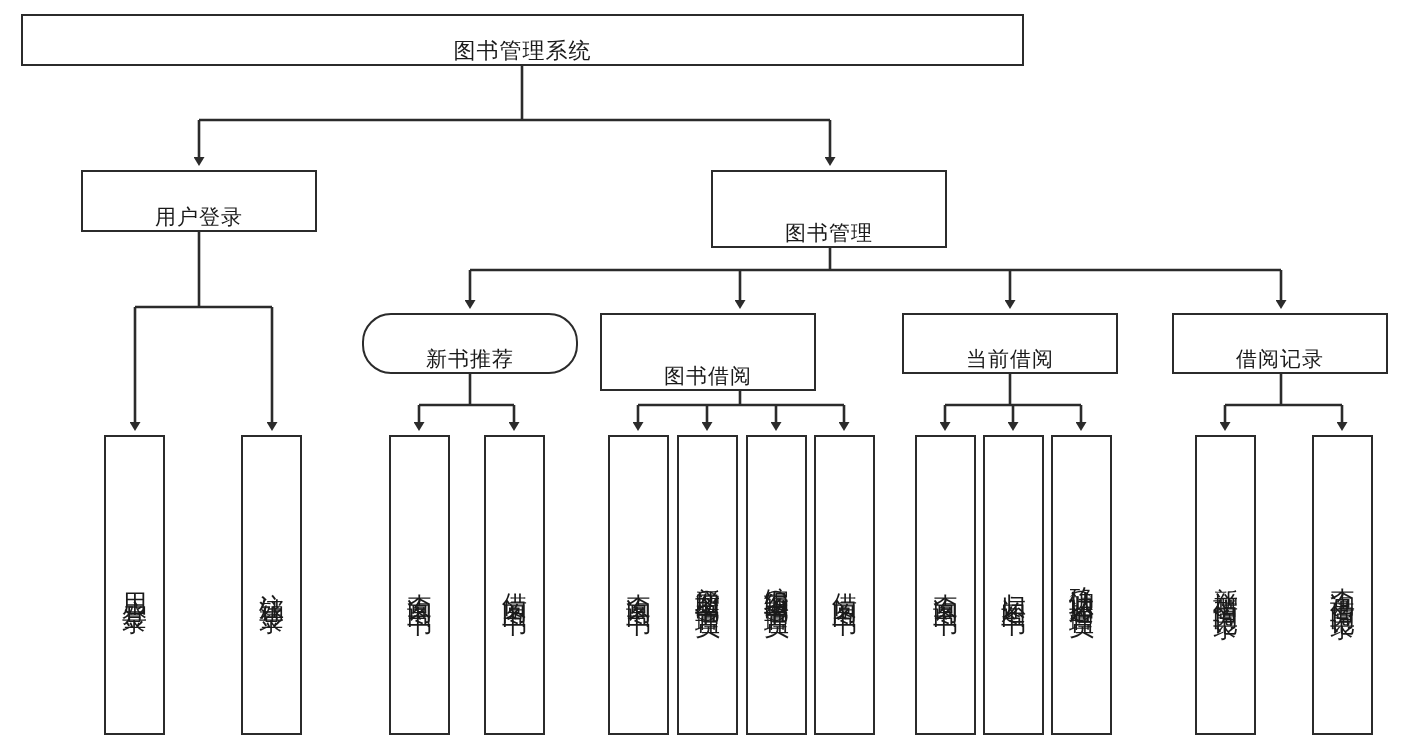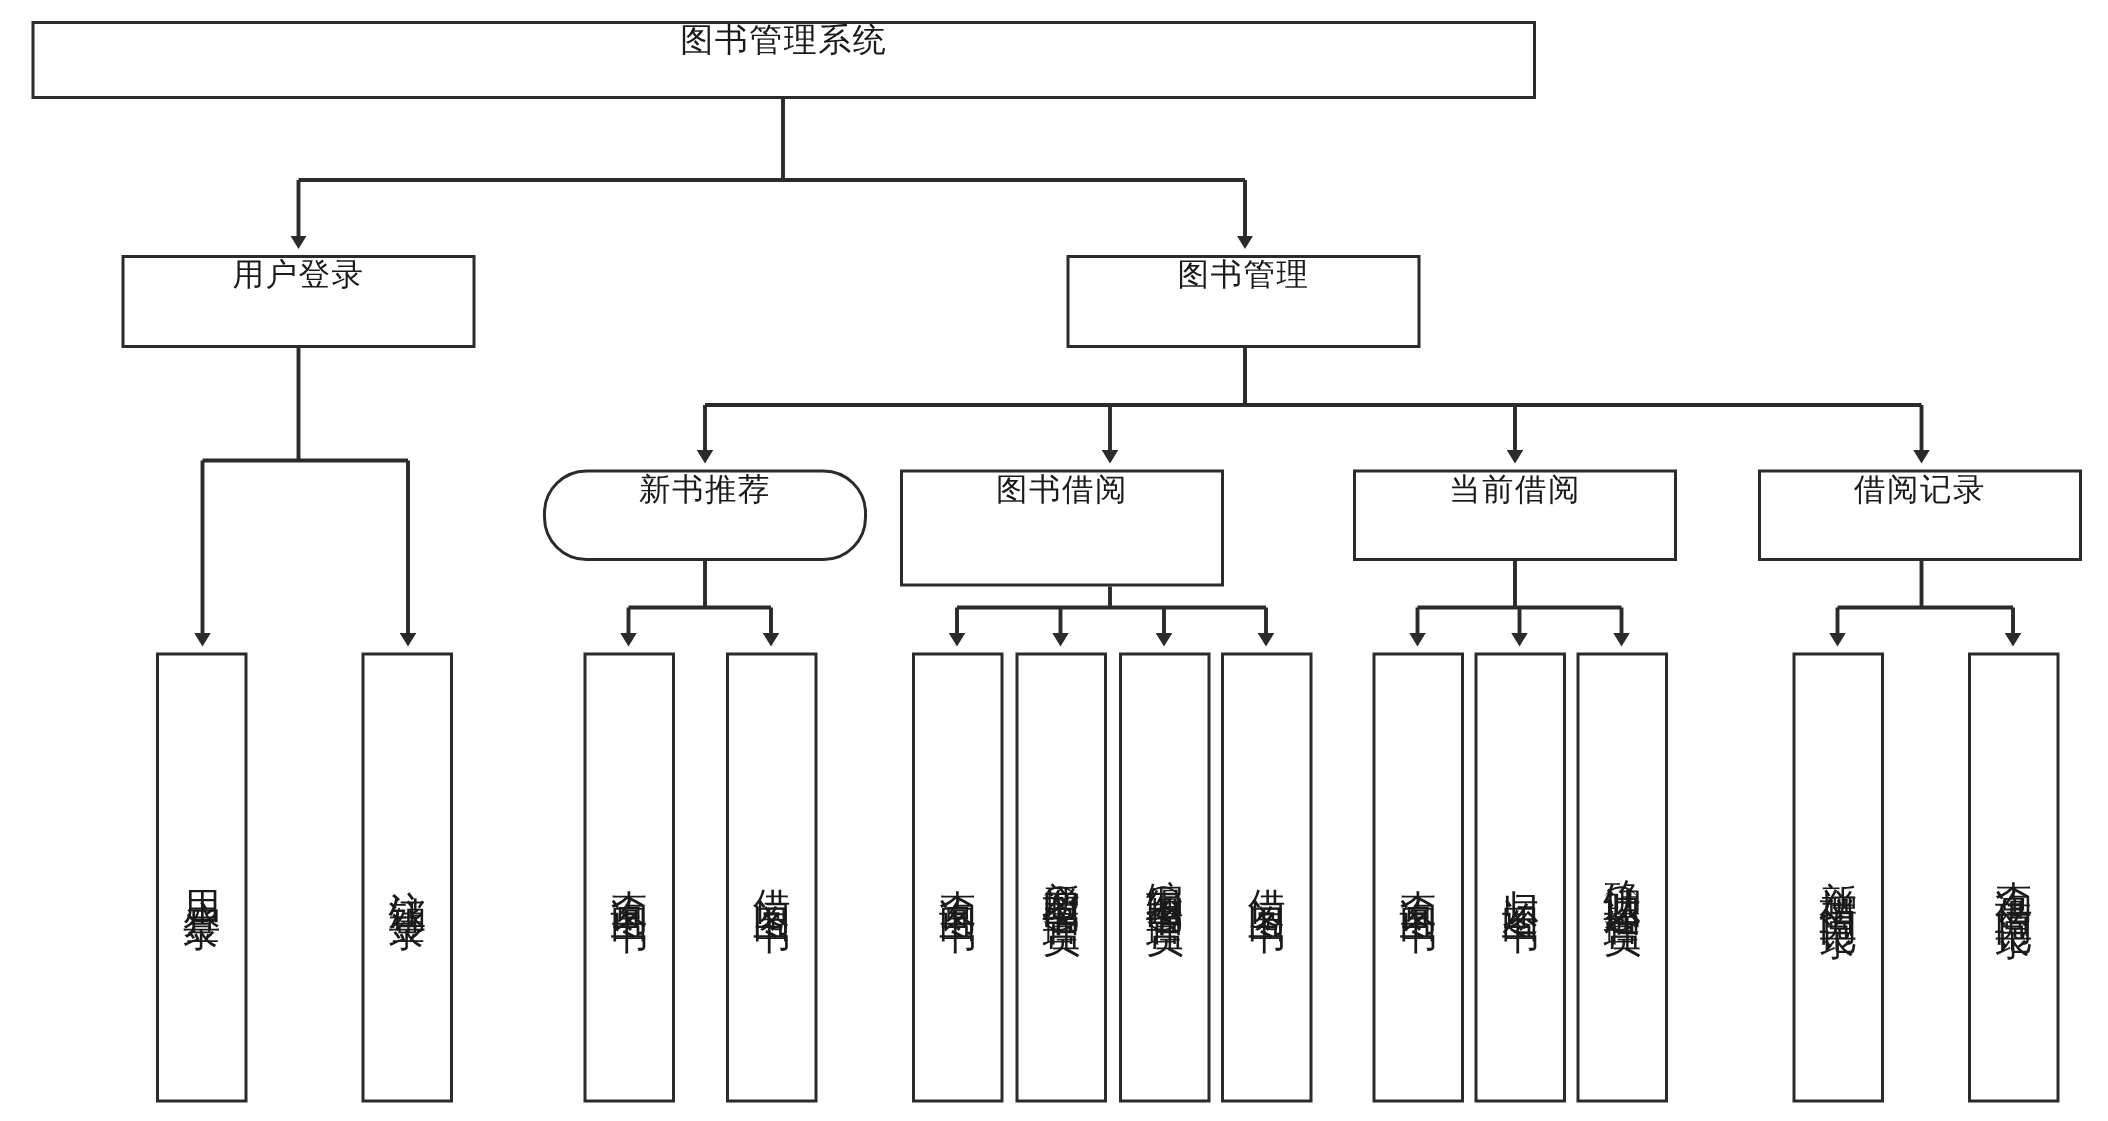--- a/index.html
+++ b/index.html
@@ -14,21 +14,21 @@
     background:#ffffff;
     overflow:hidden;
   }
   #edges{position:absolute;left:0;top:0;width:1405px;height:747px;}
   .node{
     position:absolute;
     box-sizing:border-box;
     border:2px solid #2b2b2b;
     background:#ffffff;
     display:flex;
-    align-items:flex-start;
+    align-items:flex-end;
     justify-content:center;
     color:#1a1a1a;
   }
   .node .lbl{
     display:block;
     text-align:center;
     line-height:1.12;
     white-space:nowrap;
   }
   
@@ -118,21 +118,21 @@
     </g>
   </svg>
 
   <div class="node h root" style="left:21px;top:14px;width:1003px;height:52px;">
     <span class="lbl">图书管理系统</span>
   </div>
 
   <div class="node h" style="left:81px;top:170px;width:236px;height:62px;">
     <span class="lbl">用户登录</span>
   </div>
-  <div class="node h" style="left:711px;top:170px;width:236px;height:62px;">
+  <div class="node h" style="left:711px;top:170px;width:236px;height:78px;">
     <span class="lbl">图书管理</span>
   </div>
 
   <div class="node h" style="left:362px;top:313px;width:216px;height:61px;border-radius:29px;">
     <span class="lbl">新书推荐</span>
   </div>
   <div class="node h" style="left:600px;top:313px;width:216px;height:78px;">
     <span class="lbl">图书借阅</span>
   </div>
   <div class="node h" style="left:1172px;top:313px;width:216px;height:61px;">

